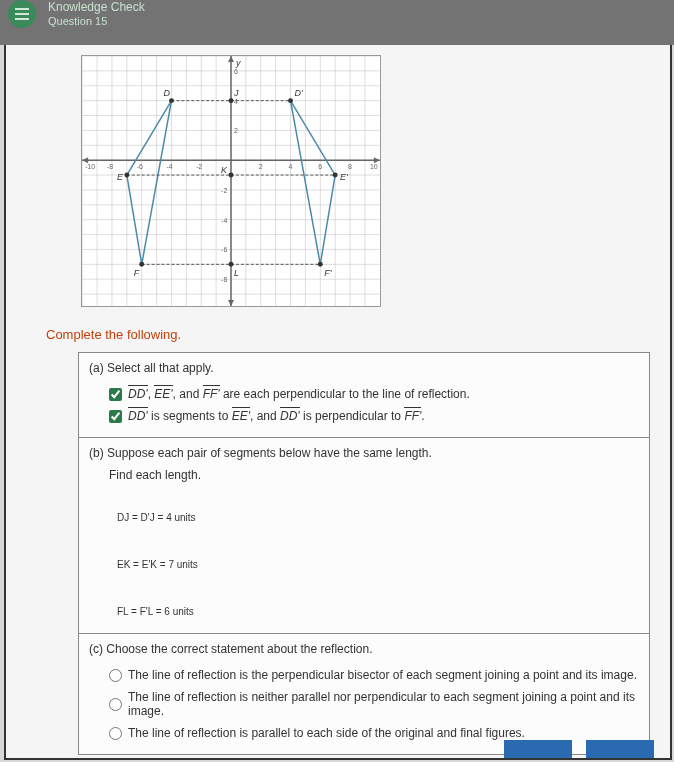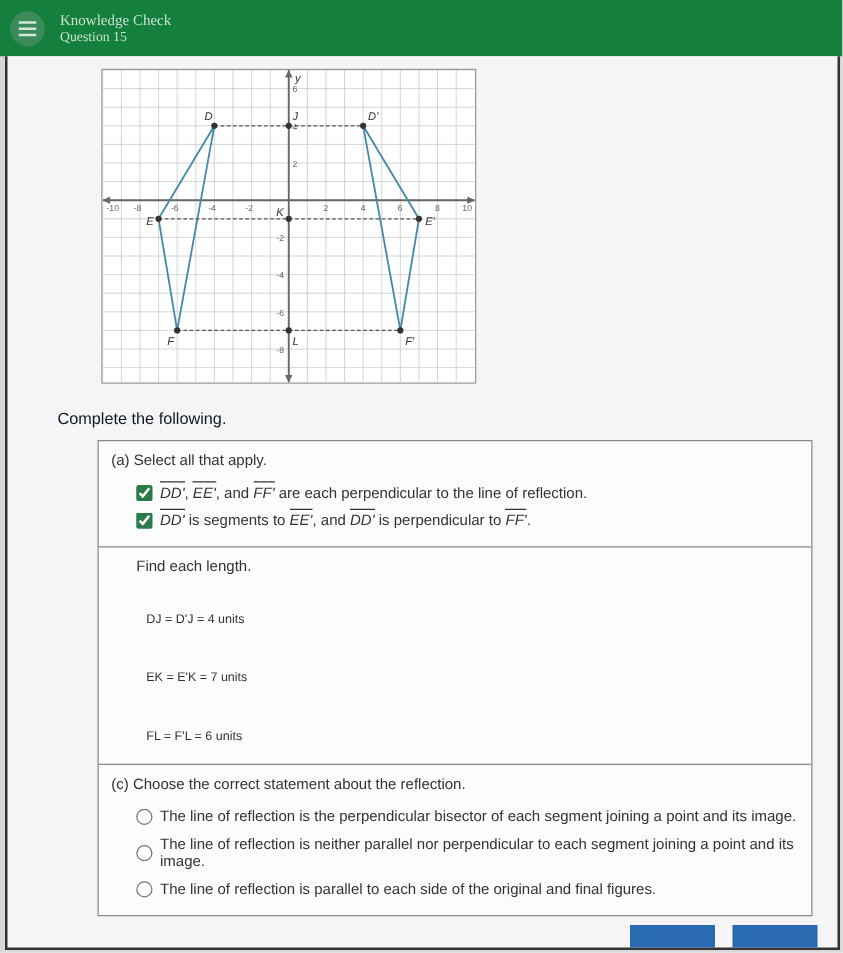--- a/index.html
+++ b/index.html
@@ -12,27 +12,26 @@
     position: relative;
   }
   .outer-frame {
     width: 674px;
     height: 762px;
     background: #d8d8d8;
     display: flex;
     flex-direction: column;
   }
   .topbar {
-    background: #15803d;
+    background: #737373;
     height: 45px;
     display: flex;
-    align-items: center;
+    align-items: flex-start;
     padding-left: 8px;
     color: #c8e0d0;
-    font-family: Liberation Serif, serif;
   }
   .hamburger {
     width: 28px;
     height: 28px;
     border-radius: 50%;
     background: #3a8a5a;
     display: flex;
     flex-direction: column;
     justify-content: center;
     align-items: center;
@@ -57,21 +56,21 @@
     width: 300px;
     height: 252px;
     border: 1px solid #999;
     background: #fff;
     position: relative;
   }
   .graph-box svg { width: 100%; height: 100%; }
   .prompt {
     font-size: 13px;
     padding: 10px 0 10px 40px;
-    color: #0f172a;
+    color: #c2410c;
   }
   .qbox {
     margin: 0 20px 0 72px;
     border: 1px solid #888;
     background: #fcfcfc;
   }
   .qsection {
     border-bottom: 1px solid #888;
     padding: 8px 10px 10px 10px;
     font-size: 12px;
@@ -253,20 +252,21 @@
         </label>
         <label class="opt-row">
           <input type="checkbox" checked="" style="">
           <span>
             <span class="seg">DD'</span><span> is segments to </span><span class="seg">EE'</span><span>, and </span><span class="seg">DD'</span><span> is perpendicular to </span><span class="seg">FF'</span><span>.</span>
           </span>
         </label>
       </div>
 
       <div class="qsection">
+        <div class="lead">(b) Suppose each pair of segments below have the same length.</div>
         <div class="lead" style="padding-left:20px">Find each length.</div>
         <div class="len-row">DJ = D'J = 4 units</div>
         <div class="len-row">EK = E'K = 7 units</div>
         <div class="len-row">FL = F'L = 6 units</div>
       </div>
 
       <div class="qsection">
         <div class="lead">(c) Choose the correct statement about the reflection.</div>
         <label class="opt-row">
           <input type="radio" name="pc" style="">

